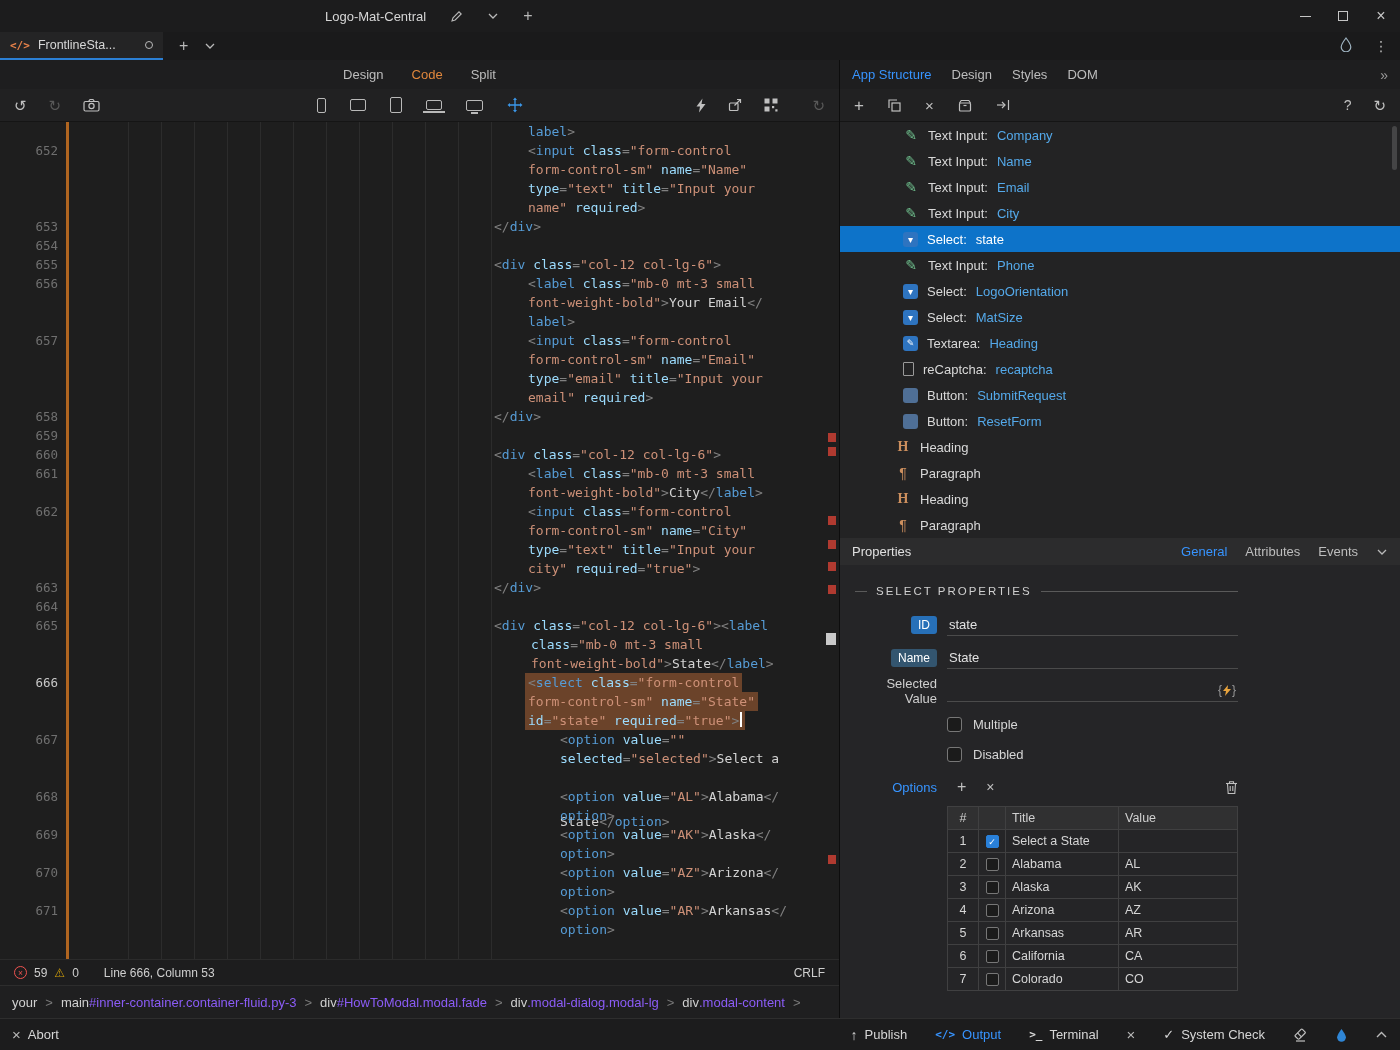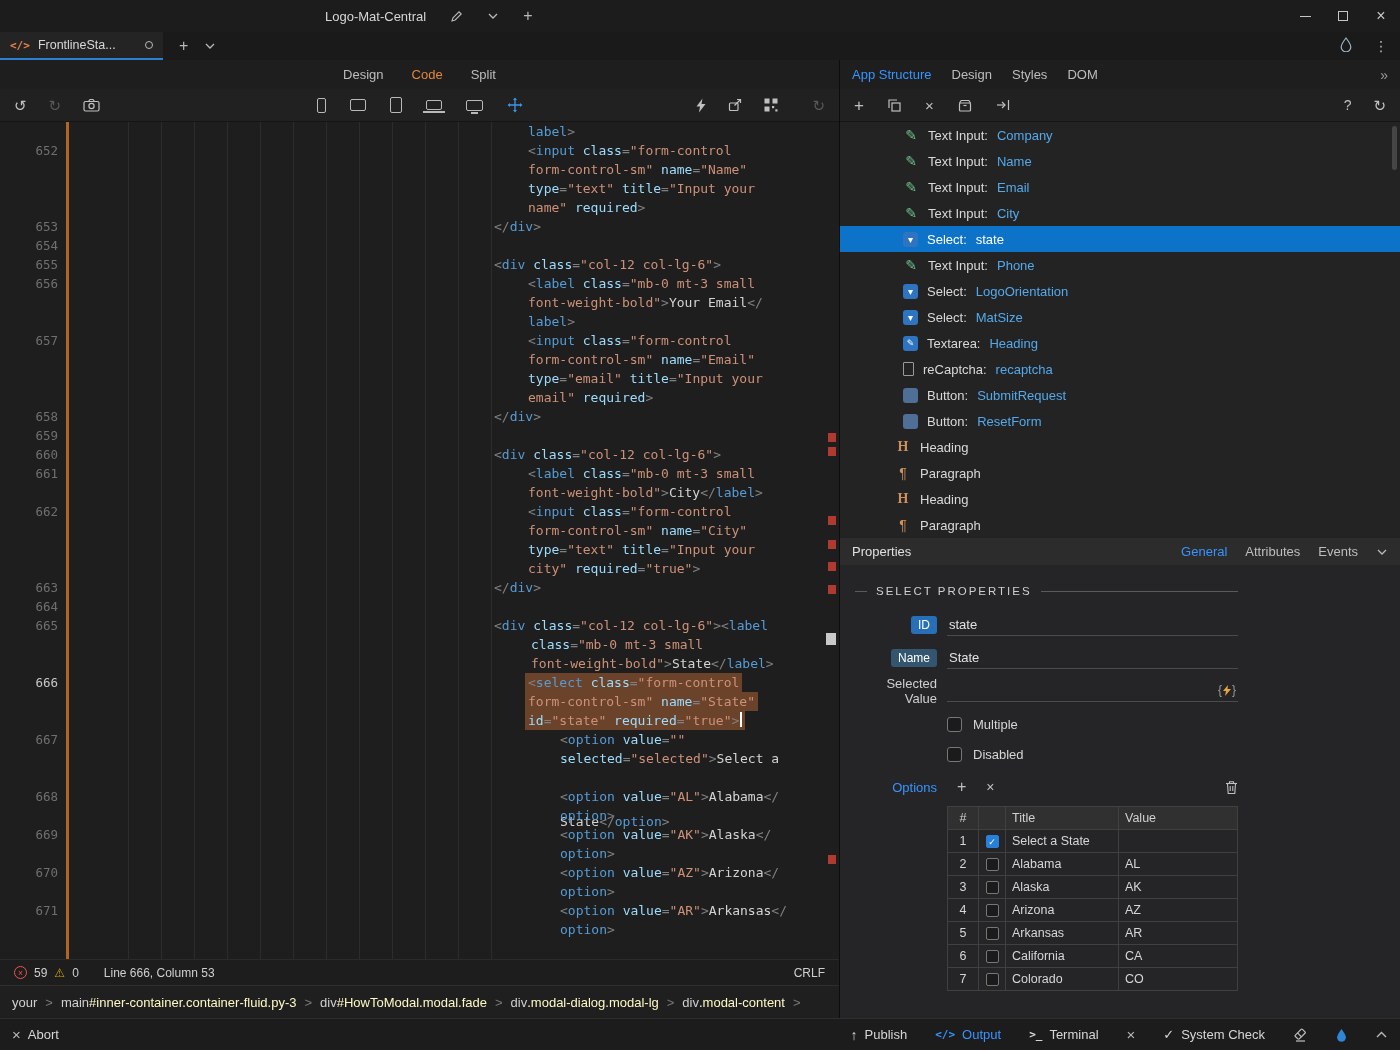--- a/index.html
+++ b/index.html
@@ -77,21 +77,21 @@
   .statusbar { height:26px; background:#1d1d1e; border-top:1px solid #2b2b2b; display:flex; align-items:center; padding:0 14px; gap:7px; font-size:12px; color:#cfcfcf; flex:none; }
   .err-ic { width:13px; height:13px; border:1px solid #ef5350; border-radius:50%; color:#ef5350; font-size:8.5px; display:inline-flex; align-items:center; justify-content:center; }
   .warn-ic { color:#d7a40a; font-size:12px; }
   .cursor-pos { margin-left:18px; }
   .eol { margin-left:auto; }
 
   
   .breadcrumb { height:33px; background:#1f1f20; border-top:1px solid #2d2d2d; display:flex; align-items:center; padding:0 12px; gap:8px; font-size:13px; flex:none; overflow:hidden; white-space:nowrap; }
   .bc-seg { display:inline-flex; }
   .bc-tag { color:#d0d0d0; }
-  .bc-rest { color:#fef9c3; }
+  .bc-rest { color:#8b5cf6; }
   .bc-sep { color:#7a7a7a; }
 
   
   .panel-tabs { height:29px; background:#1e1e1f; display:flex; align-items:center; gap:20px; padding:0 12px; flex:none; }
   .panel-tab { color:#bdbdbd; cursor:default; }
   .panel-tab.active { color:#3794ff; }
   .pt-more { margin-left:auto; color:#9a9a9a; font-size:14px; }
 
   .panel-toolbar { height:33px; background:#212122; border-bottom:1px solid #151515; display:flex; align-items:center; gap:24px; padding:0 14px; flex:none; }
   .ptb-right { margin-left:auto; display:flex; gap:22px; align-items:center; }

